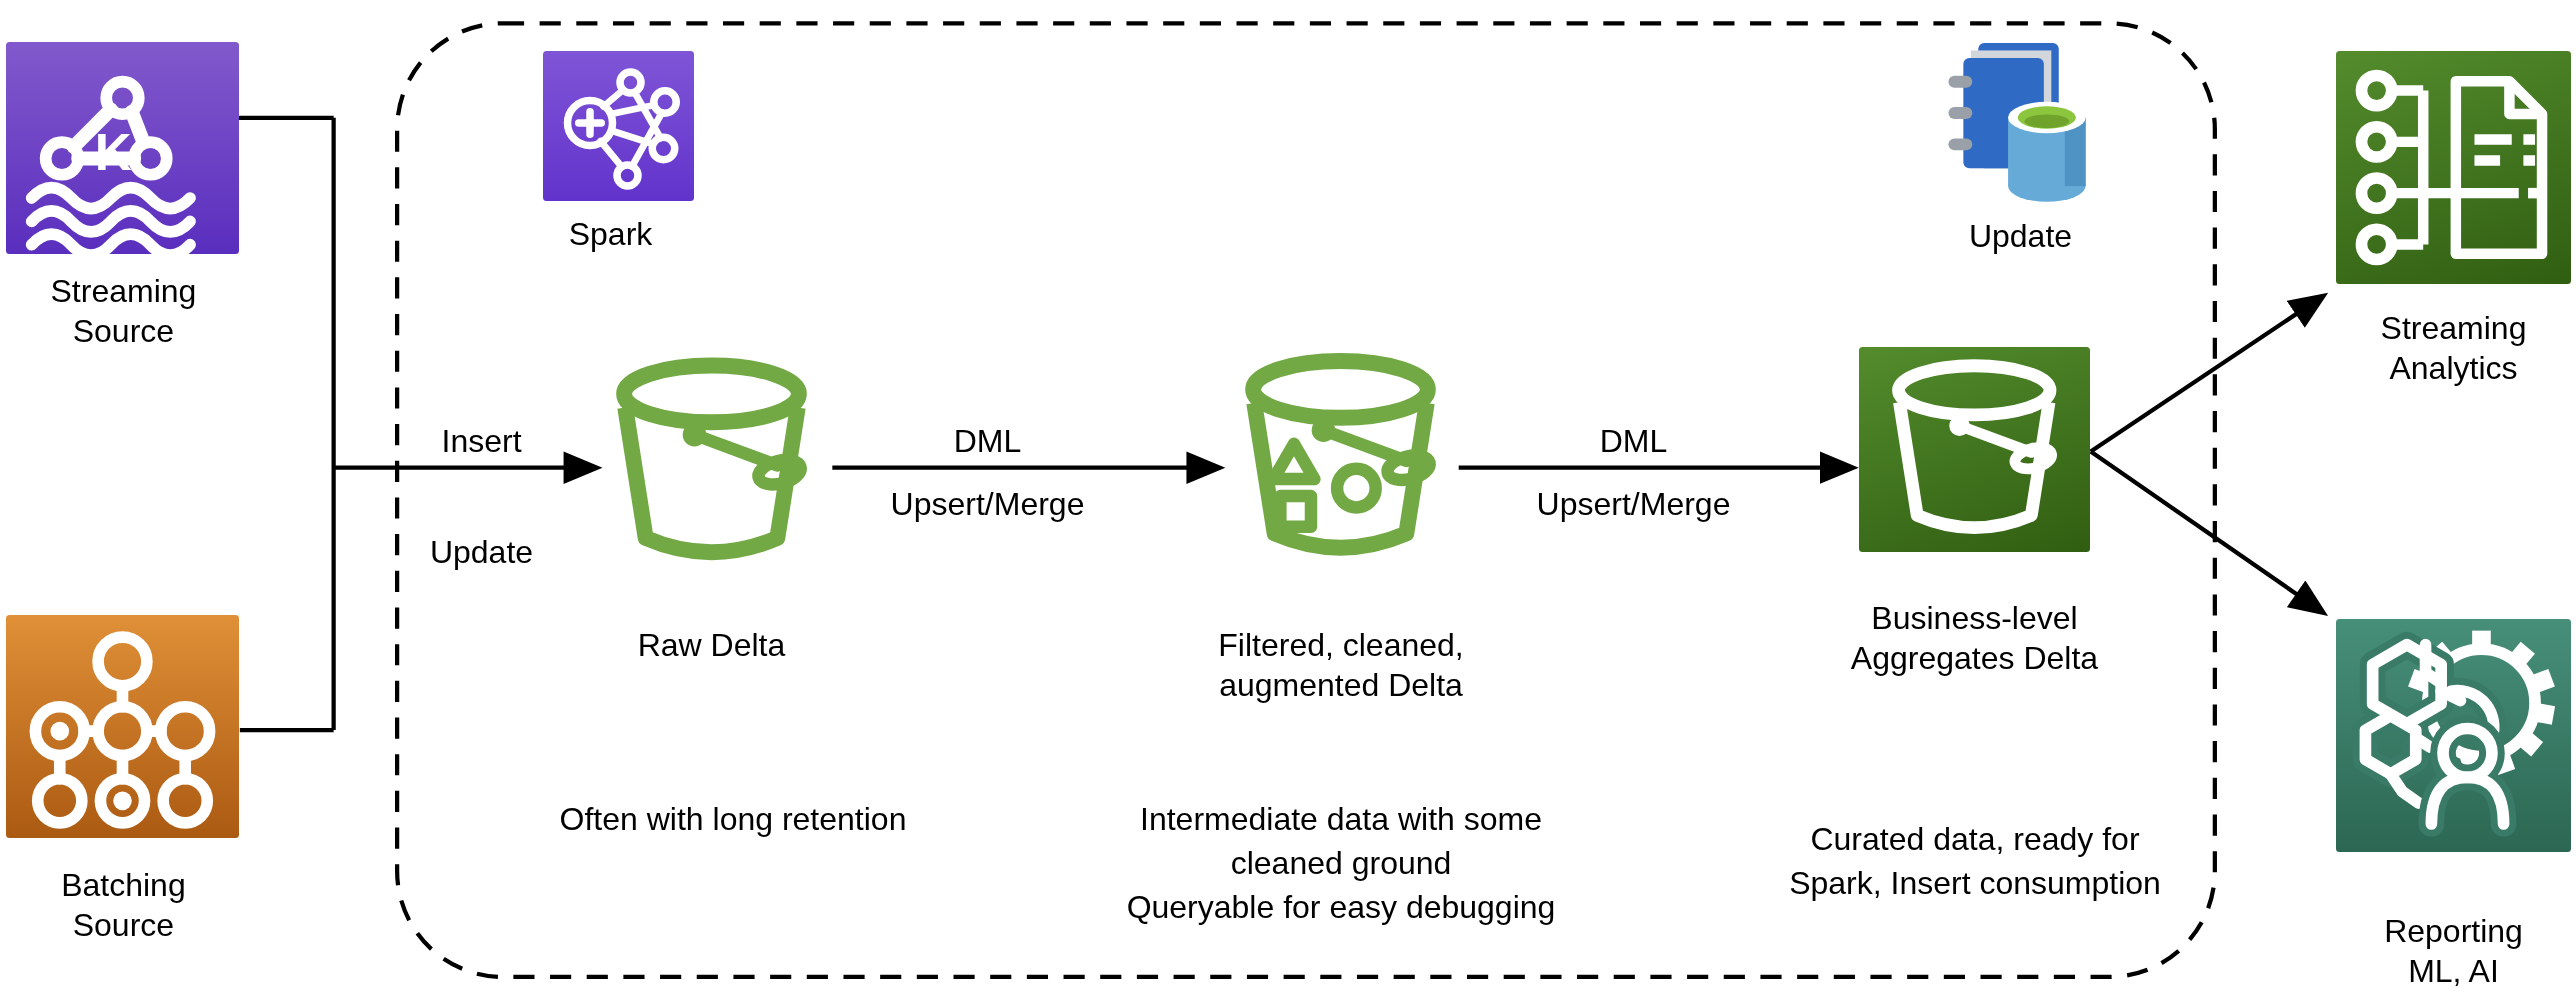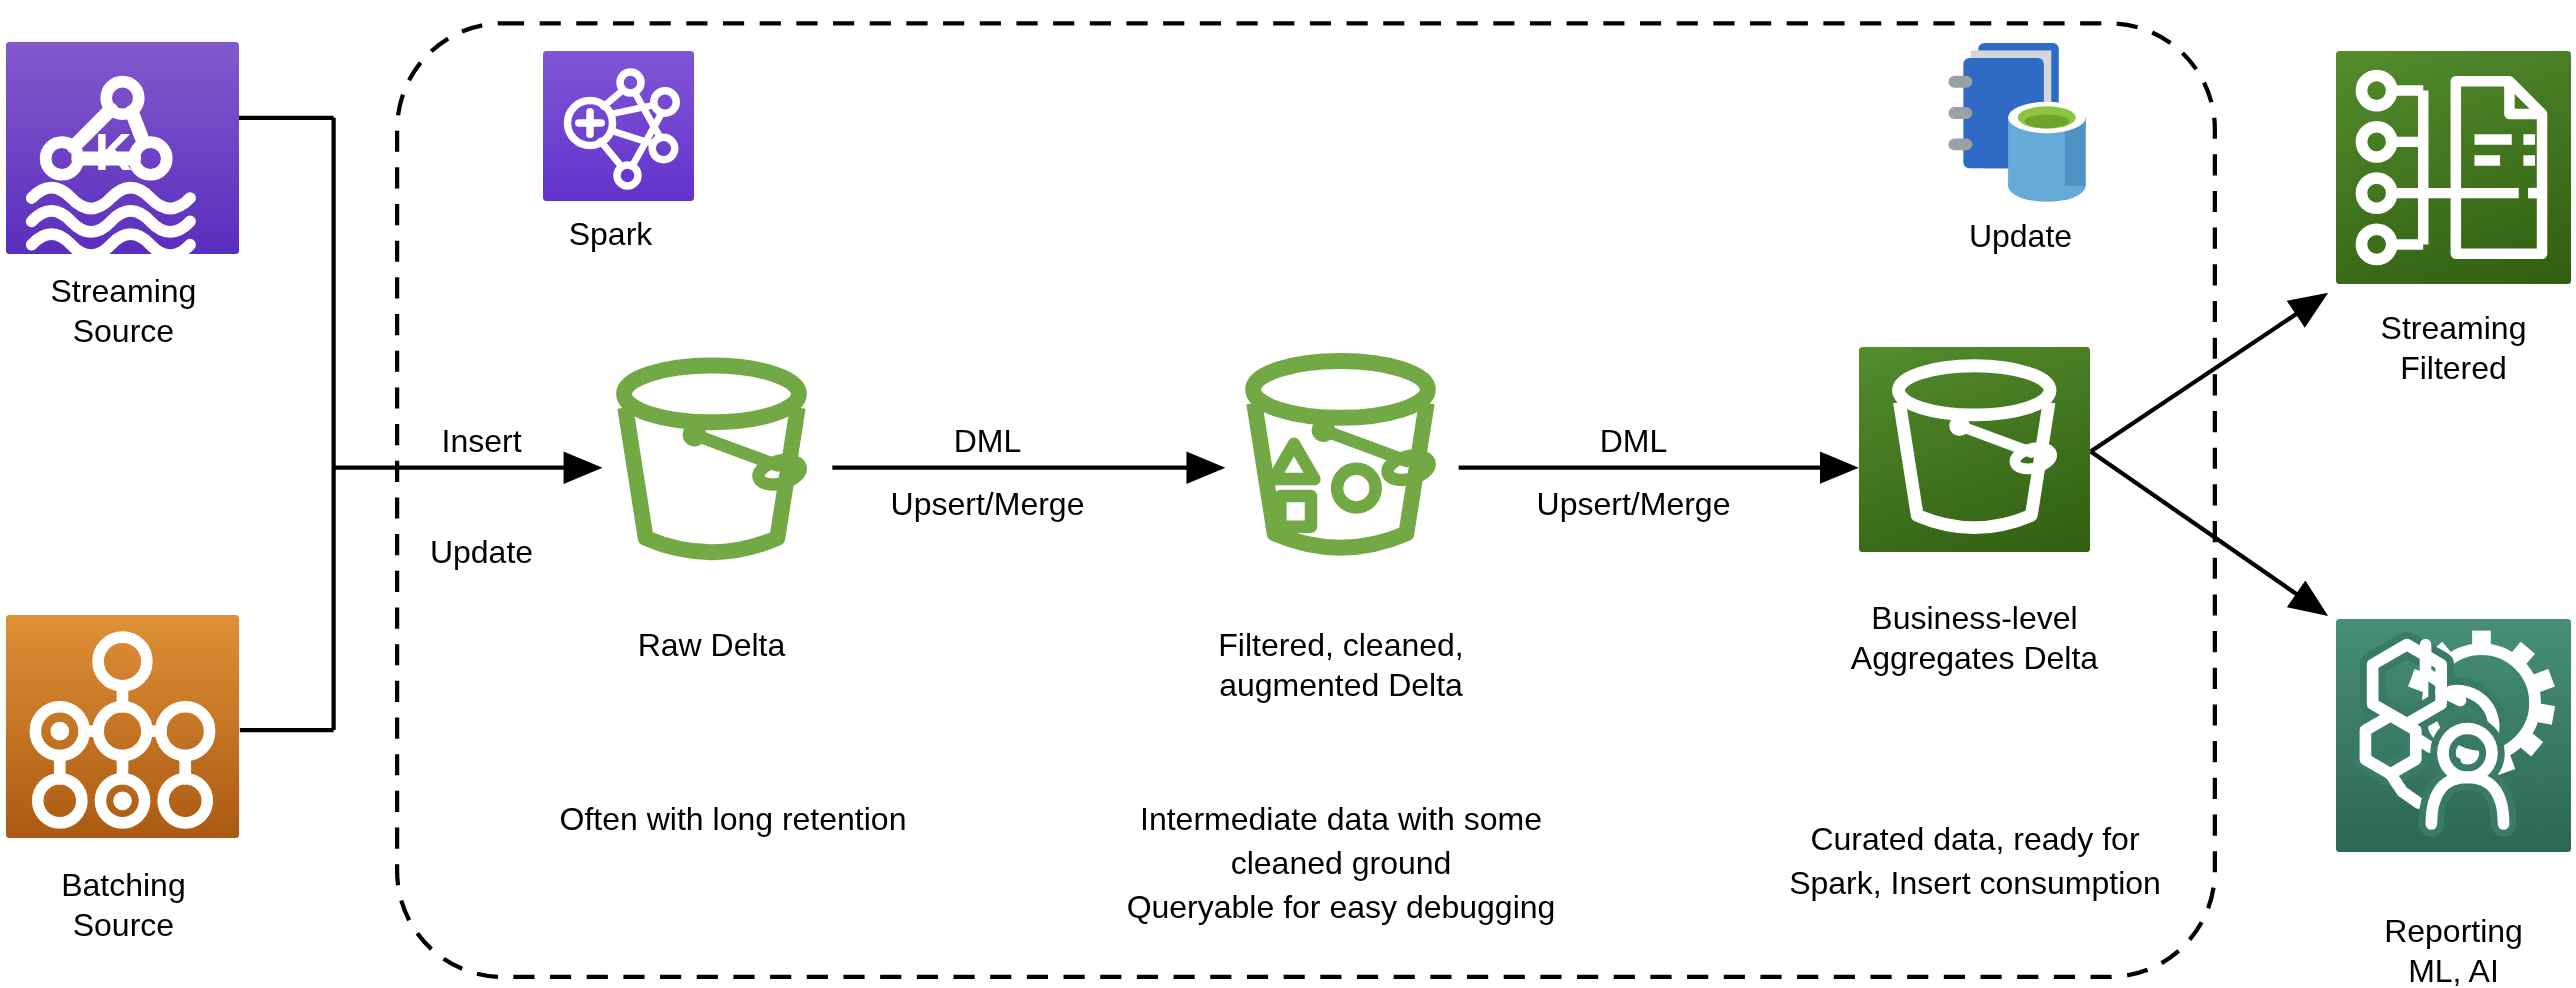--- a/index.html
+++ b/index.html
@@ -193,21 +193,21 @@
         <path d="M82,61 H87"></path>
       </g>
       <circle class="wg" cx="17" cy="17" r="6.5"></circle>
       <circle class="wg" cx="17" cy="39" r="6.5"></circle>
       <circle class="wg" cx="17" cy="61" r="6.5"></circle>
       <circle class="wg" cx="17" cy="83" r="6.5"></circle>
     </svg>
   </div>
   <div class="lbl" style="left:2336px;top:308px;width:235px;">
     <div>Streaming</div>
-    <div>Filtered</div>
+    <div>Analytics</div>
   </div>
 
   <div class="tile tile-teal" style="left:2336px;top:619px;width:235px;height:233px;">
     <svg width="100%" height="100%" viewBox="0 0 100 100">
       <g>
         <circle class="gear" cx="62" cy="36" r="23"></circle>
         <g class="tooth">
           <path d="M62,13 V5"></path>
           <path d="M76.8,18.4 L81.9,12.3"></path>
           <path d="M84.6,28 L92.1,25.2"></path>

